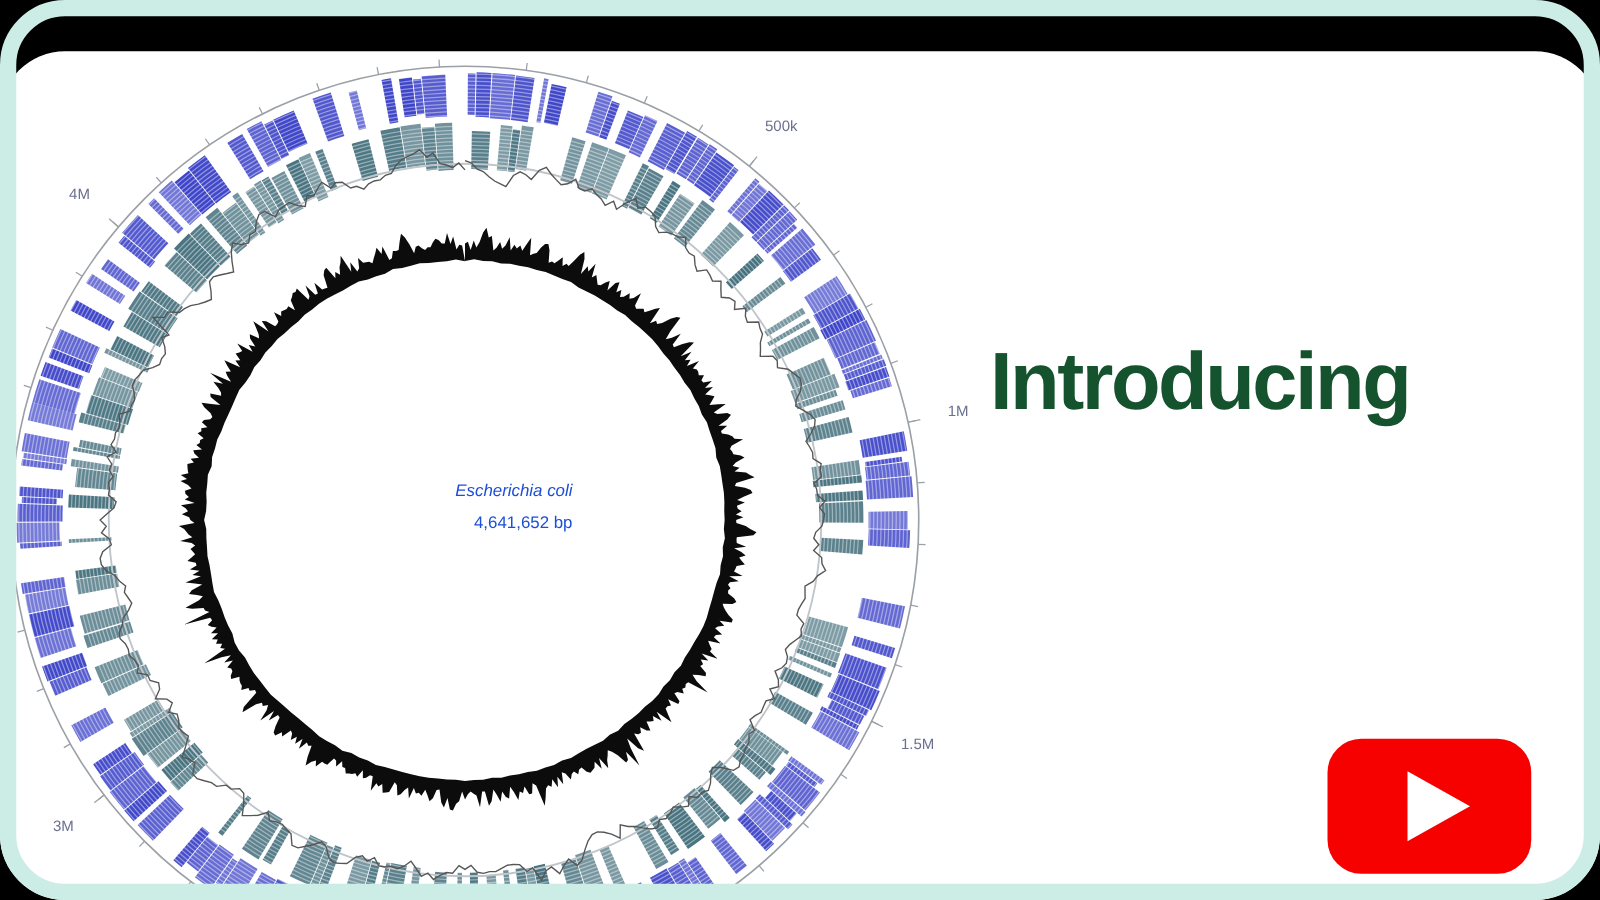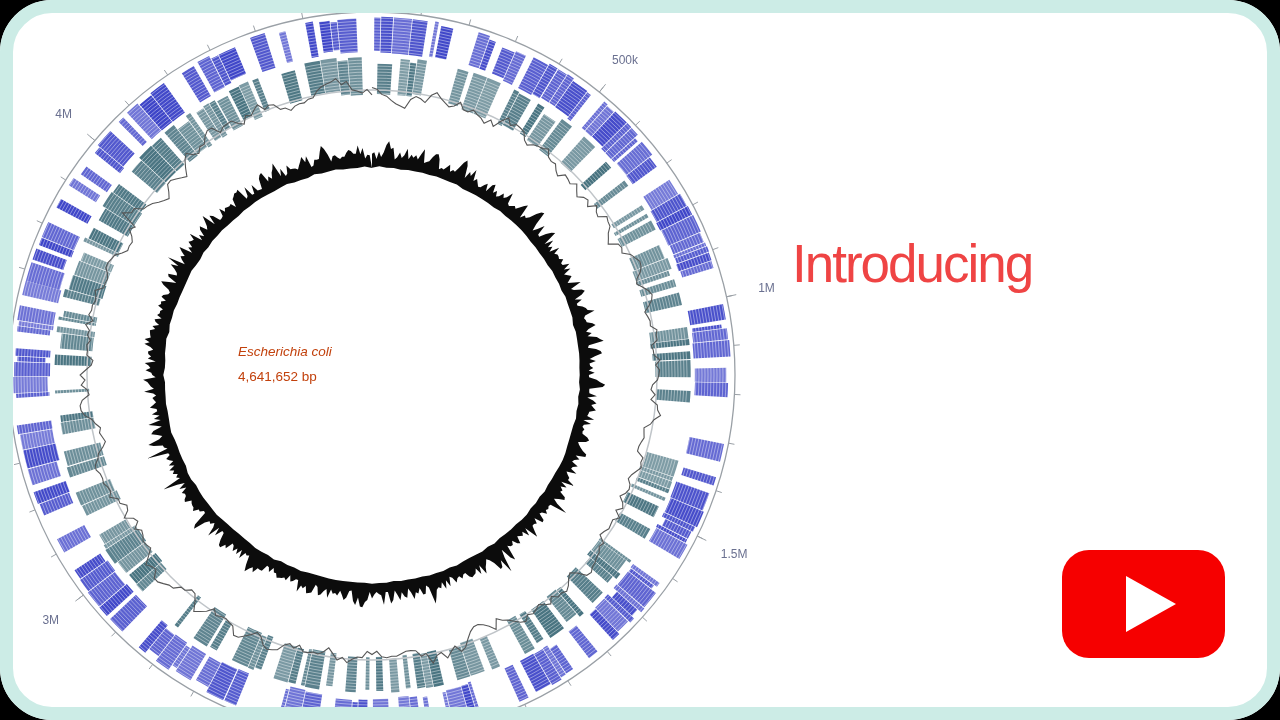--- a/index.html
+++ b/index.html
@@ -1,24 +1,24 @@
 <!DOCTYPE html>
 <html><head>
 <meta charset="utf-8">
 <style>
   html,body{margin:0;padding:0;background:#000;}
   .stage{position:relative;width:1280px;height:720px;background:#000;overflow:hidden;
          font-family:"Liberation Sans",sans-serif;}
-  .card{position:absolute;inset:0;background:#fff;border-radius:52px;overflow:hidden;}
+  .card{position:absolute;inset:0;background:#fff;border-radius:52px;overflow:hidden;margin-top:41px;}
   .genome-svg{position:absolute;left:0;top:0;width:1280px;height:720px;}
-  .center-label{position:absolute;left:238px;top:339px;width:220px;text-align:left;
-                color:#c2410c;font-size:13.5px;line-height:25px;z-index:2;}
+  .center-label{position:absolute;left:238px;top:339px;width:220px;text-align:right;
+                color:#1d4ed8;font-size:13.5px;line-height:25px;z-index:2;}
   .center-label .organism{font-style:italic;}
-  .video-title{position:absolute;left:792px;top:210px;z-index:2;color:#ef4444;
-               font-weight:normal;font-size:53px;letter-spacing:-2px;line-height:107px;}
+  .video-title{position:absolute;left:792px;top:210px;z-index:2;color:#14532d;
+               font-weight:bold;font-size:65px;letter-spacing:-2px;line-height:107px;}
   .video-title span{display:block;}
   .yt-btn{position:absolute;left:1062px;top:550px;width:163px;height:108px;z-index:2;
           background:#f60000;border-radius:27px;cursor:pointer;}
   .yt-btn svg{position:absolute;inset:0;}
   .frame{position:absolute;inset:0;border:13px solid #ccece6;border-radius:52px;
          box-sizing:border-box;z-index:10;pointer-events:none;}
 </style>
 </head>
 <body>
 

